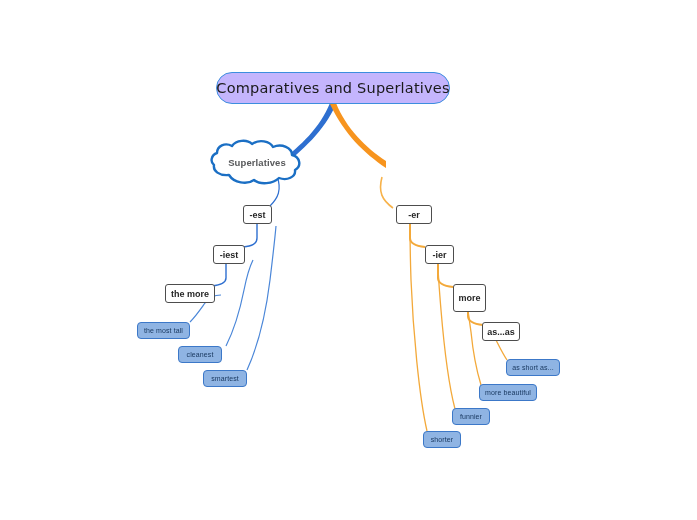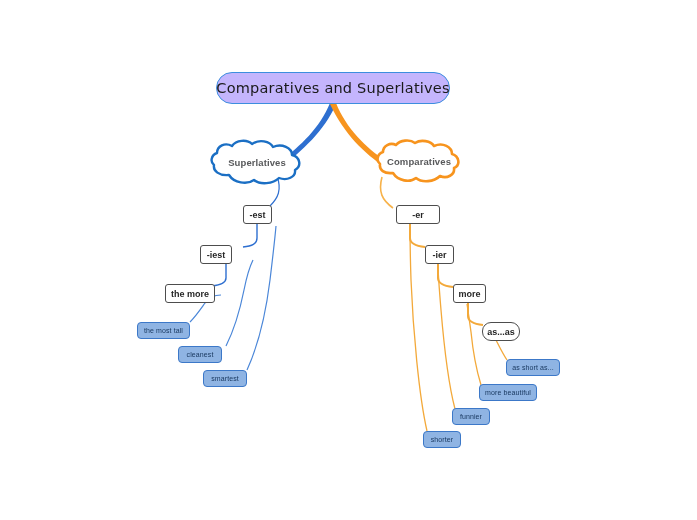--- a/index.html
+++ b/index.html
@@ -128,74 +128,58 @@
                C52 0 63 2 66 8
                C75 4 85 9 85 16
                C93 18 95 27 88 31
                C89 38 80 42 72 39
                C66 45 53 46 47 41
                C40 46 27 44 22 36 Z" fill="#ffffff" stroke="#1B6FC4" stroke-width="2.4" stroke-linejoin="round"></path>
     </svg>
     <div class="cloud-label">Superlatives</div>
   </div>
 
-  <div class="cloud-wrap" style="left:373px; top:139px; width:92px; height:45px;">
-    <svg viewBox="0 0 92 45" width="92" height="45">
-      <path d="M20 34
-               C11 35 6 31 7 25
-               C3 22 4 15 10 13
-               C10 7 17 3 23 6
-               C27 1 37 0 42 4
-               C48 0 58 2 61 7
-               C70 3 79 8 79 15
-               C86 17 88 26 81 29
-               C82 36 74 40 67 37
-               C61 43 49 44 43 39
-               C37 44 25 42 20 34 Z" fill="#ffffff" stroke="#F7941E" stroke-width="2.6" stroke-linejoin="round"></path>
-    </svg>
-    <div class="cloud-label">Comparatives</div>
-  </div>
 
   <div class="node mid-node" style="left:243px; top:205px; width:29px; height:19px;">
     <span>-est</span>
   </div>
 
-  <div class="node mid-node" style="left:200px; top:245px; width:32px; height:19px;">
+  <div class="node mid-node" style="left:213px; top:245px; width:32px; height:19px;">
     <span>-iest</span>
   </div>
 
   <div class="node mid-node" style="left:165px; top:284px; width:50px; height:19px;">
     <span>the more</span>
   </div>
 
   <div class="node leaf-node leaf-blue" style="left:137px; top:322px; width:53px; height:17px;">
     <span>the most tall</span>
   </div>
 
   <div class="node leaf-node leaf-blue" style="left:178px; top:346px; width:44px; height:17px;">
     <span>cleanest</span>
   </div>
 
   <div class="node leaf-node leaf-blue" style="left:203px; top:370px; width:44px; height:17px;">
     <span>smartest</span>
   </div>
 
-  <div class="node mid-node" style="left:396px; top:205px; width:44px; height:19px;">
+  <div class="node mid-node" style="left:396px; top:205px; width:36px; height:19px;">
     <span>-er</span>
   </div>
 
   <div class="node mid-node" style="left:425px; top:245px; width:29px; height:19px;text-align:right;">
     <span>-ier</span>
   </div>
 
-  <div class="node mid-node" style="left:453px; top:284px; width:33px; height:19px;">
+  <div class="node mid-node" style="left:453px; top:284px; width:33px; height:28px;">
     <span>more</span>
   </div>
 
-  <div class="node mid-node" style="left:482px; top:322px; width:38px; height:19px;border-radius:9px;">
+  <div class="node mid-node" style="left:482px; top:322px; width:38px; height:19px;">
     <span>as...as</span>
   </div>
 
   <div class="node leaf-node leaf-blue" style="left:506px; top:359px; width:54px; height:17px;">
     <span>as short as...</span>
   </div>
 
   <div class="node leaf-node leaf-blue" style="left:479px; top:384px; width:58px; height:17px;">
     <span>more beautiful</span>
   </div>

